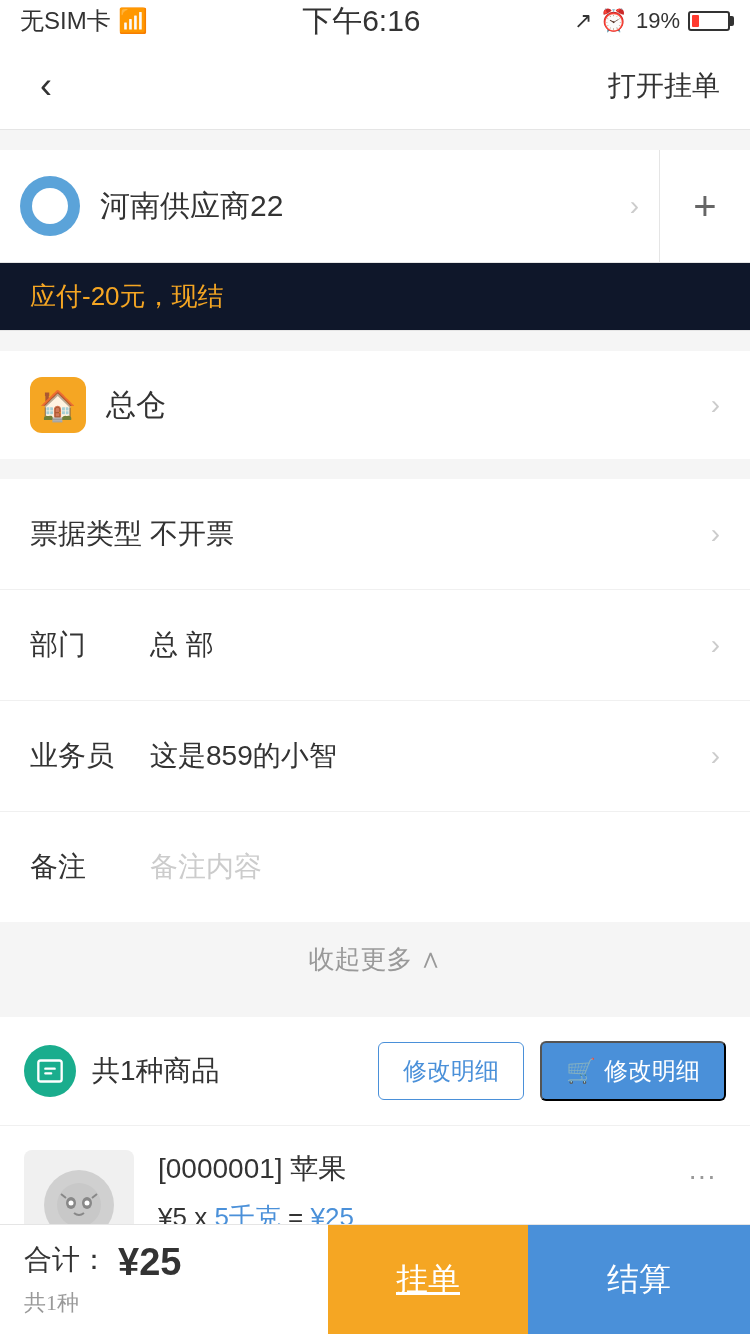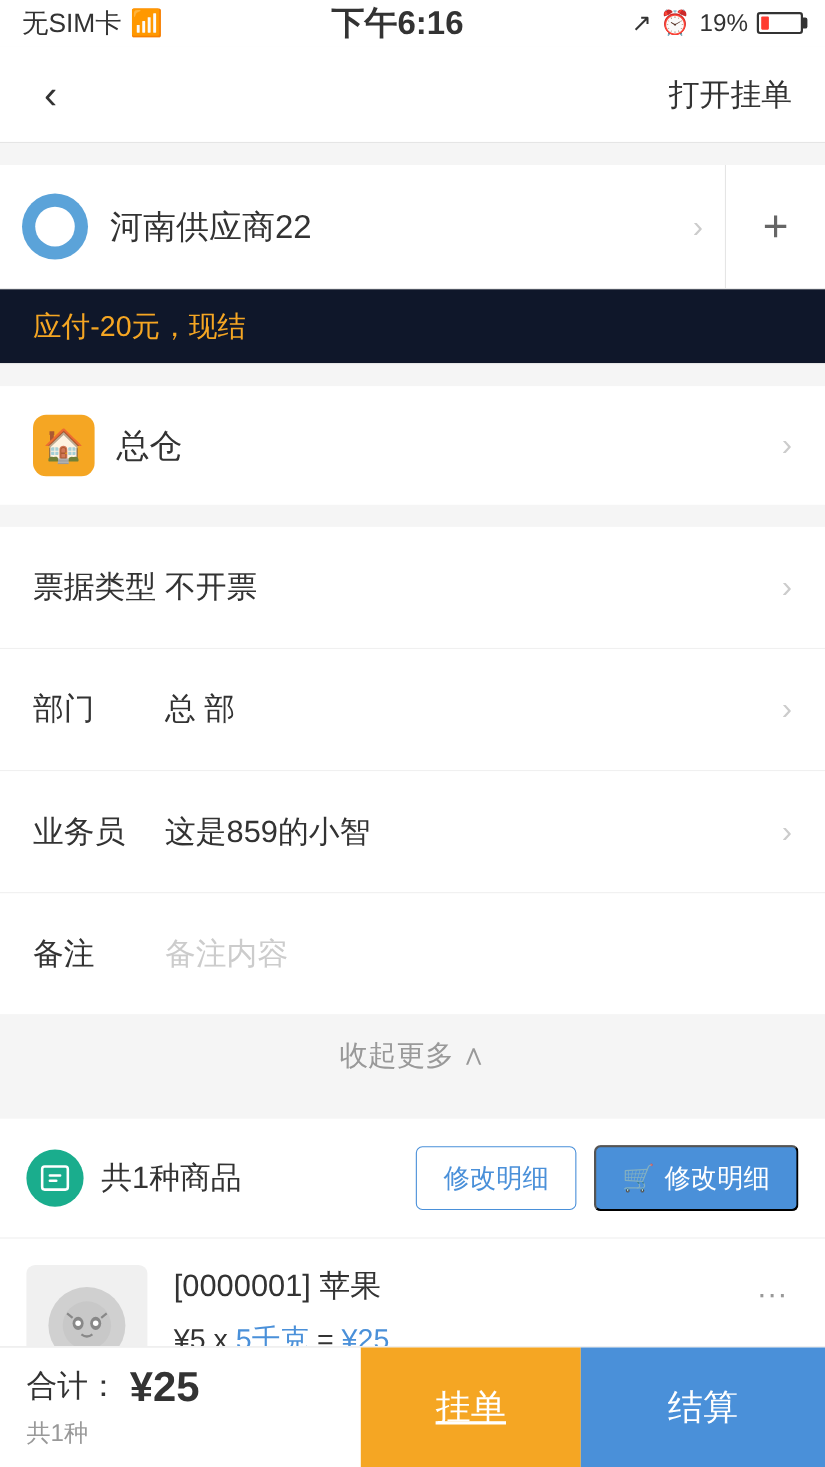--- a/index.html
+++ b/index.html
@@ -19,21 +19,21 @@
       height: 42px;
       background: #fff;
       display: flex;
       align-items: center;
       justify-content: space-between;
       padding: 0 20px;
       font-size: 24px;
       color: #333;
     }
     .status-bar-left { display: flex; align-items: center; gap: 8px; }
-    .status-bar-center { font-size: 30px; font-weight: 700; }
+    .status-bar-center { font-size: 30px; font-weight: 400; }
     .status-bar-right { display: flex; align-items: center; gap: 8px; font-size: 22px; }
     .battery-icon {
       width: 42px; height: 20px; border: 2px solid #333; border-radius: 3px; position: relative;
       display: flex; align-items: center; padding: 2px;
     }
     .battery-icon::after {
       content: ''; position: absolute; right: -6px; top: 50%; transform: translateY(-50%);
       width: 4px; height: 10px; background: #333; border-radius: 0 2px 2px 0;
     }
     .battery-fill { background: #ff3b30; height: 100%; width: 20%; border-radius: 1px; }
@@ -296,20 +296,21 @@
     }
     .total-amount {
       font-size: 38px;
       font-weight: bold;
       color: #333;
     }
     .total-sub {
       font-size: 22px;
       color: #999;
       margin-top: 4px;
+      font-family: Liberation Serif, serif;
     }
     .btn-hang {
       width: 200px;
       background: #f5a623;
       color: #fff;
       display: flex;
       align-items: center;
       justify-content: center;
       font-size: 32px;
       cursor: pointer;

